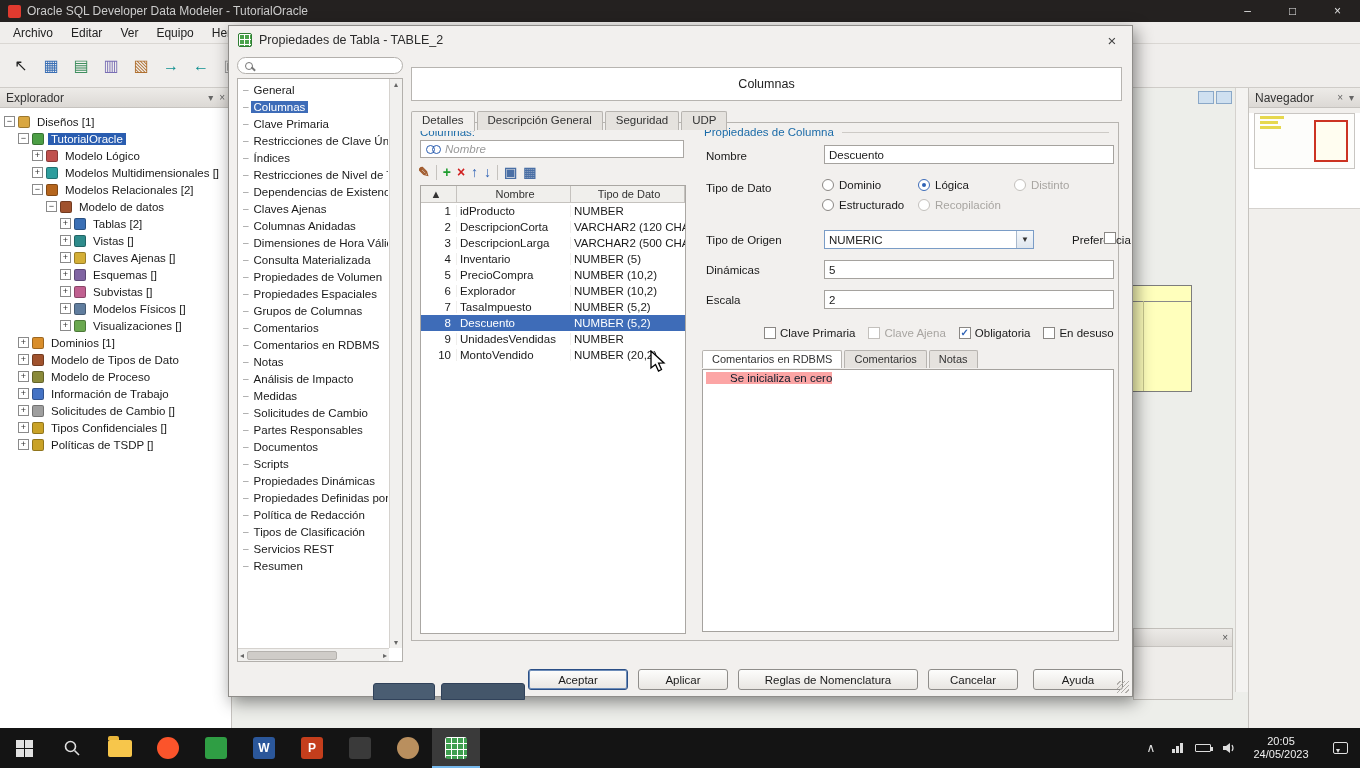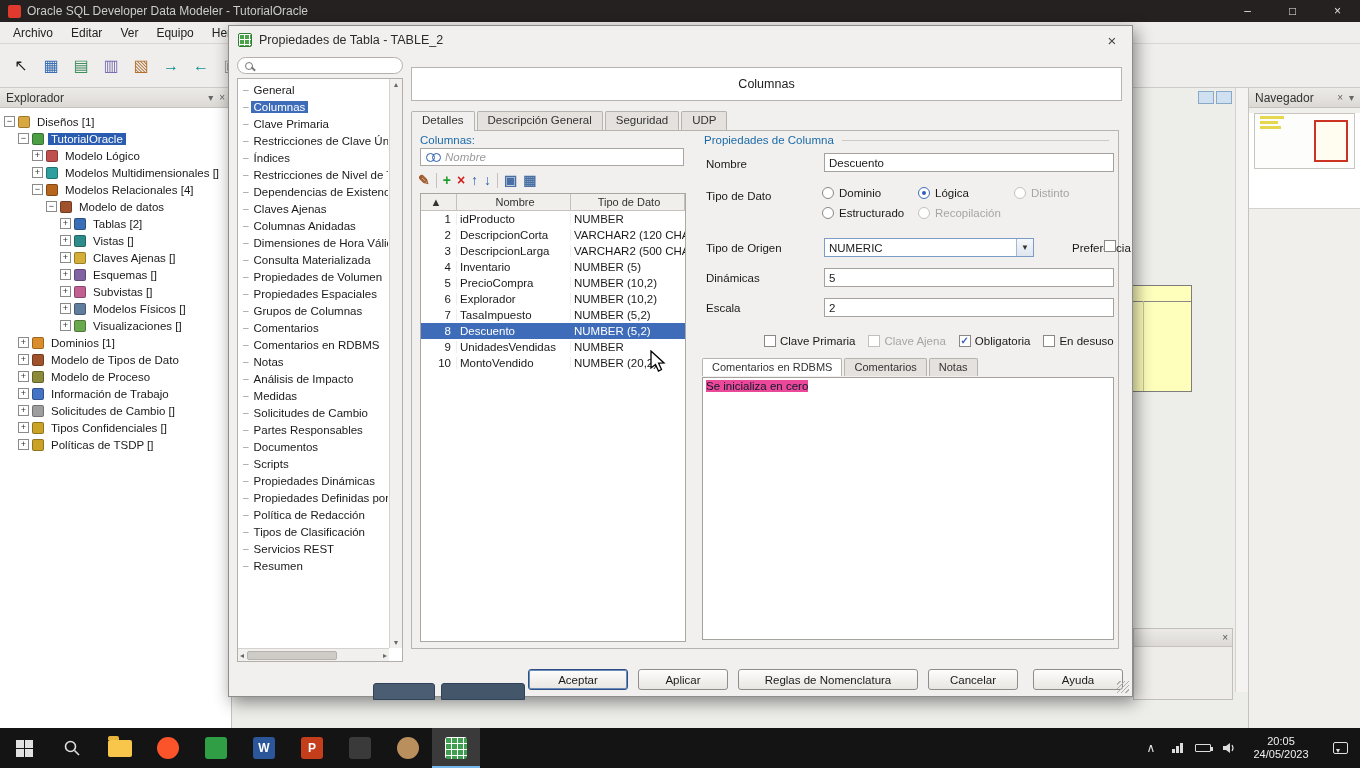--- a/index.html
+++ b/index.html
@@ -68,21 +68,21 @@
   .cat-dash{color:#9a9a9a;margin-right:2px;font-size:10px;}
   .cat-label{padding:0 3px;}
   .cat-label.sel{background:#3e6cb8;color:#fff;}
   .cat-vscroll{position:absolute;right:0;top:0;width:13px;bottom:13px;background:#f1f0ee;border-left:1px solid #d5d2ce;display:flex;flex-direction:column;justify-content:space-between;align-items:center;font-size:8px;color:#666;padding:1px 0;}
   .cat-hscroll{position:absolute;left:0;right:13px;bottom:0;height:13px;background:#f1f0ee;border-top:1px solid #d5d2ce;display:flex;align-items:center;font-size:8px;color:#666;padding:0 2px;}
   .h-thumb{height:9px;background:#cfccc8;border:1px solid #b5b2ae;border-radius:2px;width:90px;margin-left:3px;}
   .main-hdr{position:absolute;left:182px;top:41px;width:711px;height:34px;background:#fff;border:1px solid #b7b4b0;display:flex;align-items:center;justify-content:center;font-size:12.5px;color:#222;}
   .dlg-tabs{position:absolute;left:182px;top:85px;height:19px;display:flex;z-index:3;}
   .dtab{padding:2px 10px 3px;background:#e5e2de;border:1px solid #b7b4b0;border-bottom:none;margin-right:2px;font-size:11.5px;border-radius:2px 2px 0 0;color:#333;height:19px;}
   .dtab.active{background:#f2f0ee;height:20px;}
-  .content{position:absolute;left:182px;top:104px;width:708px;height:519px;border:1px solid #b7b4b0;}
+  .content{position:absolute;left:182px;top:96px;width:708px;height:519px;border:1px solid #b7b4b0;}
   .lp-label,.rp-label{position:absolute;color:#1b6ba8;font-size:11.5px;white-space:nowrap;}
   .lp-filter{position:absolute;left:8px;top:17px;width:264px;height:18px;background:#fff;border:1px solid #aaa7a3;display:flex;align-items:center;padding:0 5px;gap:6px;}
   .binoc{position:relative;width:13px;height:8px;flex:none;}
   .binoc::before,.binoc::after{content:"";position:absolute;width:7px;height:7px;border:1.5px solid #2a5db0;border-radius:50%;top:0;}
   .binoc::before{left:0;} .binoc::after{left:6px;}
   .lp-filter .ph{color:#9a9a9a;font-style:italic;font-size:11.5px;}
   .lp-tools{position:absolute;left:6px;top:39px;display:flex;align-items:center;gap:6px;height:20px;}
   .ltool{font-size:14px;font-weight:bold;line-height:1;}
   .lt-sep{width:1px;height:15px;background:#c5c2be;}
   .col-table{position:absolute;left:8px;top:62px;width:266px;height:449px;background:#fff;border:1px solid #aaa7a3;font-size:11.5px;overflow:hidden;}
@@ -111,21 +111,21 @@
   .flags-row{position:absolute;left:352px;top:204px;display:flex;gap:13px;align-items:center;}
   .flag{display:flex;align-items:center;gap:4px;font-size:11.5px;}
   .cbox{width:12px;height:12px;border:1px solid #8a8784;background:#fff;flex:none;display:flex;align-items:center;justify-content:center;font-size:10px;color:#2f62b5;font-weight:bold;line-height:1;}
   .flag.checked .cbox::before{content:"✓";}
   .flag.disabled{color:#a8a5a1;} .flag.disabled .cbox{border-color:#c3c0bc;}
   .pref-cbox{position:absolute;left:692px;top:109px;}
   .ctabs{position:absolute;left:290px;top:227px;display:flex;z-index:2;}
   .ctab{padding:2px 9px 3px;background:#e5e2de;border:1px solid #b7b4b0;border-bottom:none;margin-right:2px;font-size:11px;border-radius:2px 2px 0 0;color:#333;}
   .ctab.active{background:#fff;}
   .comment-area{position:absolute;left:290px;top:246px;width:412px;height:263px;background:#fff;border:1px solid #a5a29e;padding:2px 3px;font-size:11.5px;}
-  .sel-text{background:#ec4899;color:#0d1b2a;}
+  .sel-text{background:#fca5a5;color:#0d1b2a;padding-left:24px;}
   .dlg-buttons{position:absolute;left:0;top:643px;width:100%;height:22px;}
   .dbtn{position:absolute;height:21px;background:linear-gradient(#fdfdfc,#e9e6e2);border:1px solid #8f8d8a;border-radius:3px;font-size:11.5px;display:flex;align-items:center;justify-content:center;font-family:inherit;color:#1a1a1a;}
   .dbtn.default{border:1px solid #2b4f86;box-shadow:inset 0 0 0 1px #6c8cb8;}
   .grip{position:absolute;right:3px;bottom:3px;width:12px;height:12px;background:repeating-linear-gradient(135deg,transparent 0 2px,#b0ada9 2px 3px);}
 
   
   .taskbar{position:absolute;left:0;bottom:0;width:100%;height:40px;background:#141414;display:flex;align-items:stretch;z-index:100;color:#e8e8e8;}
   .tb-btn{width:48px;display:flex;align-items:center;justify-content:center;flex:none;}
   .tb-btn.active{background:#3a3a3a;box-shadow:inset 0 -2px 0 #76b9ed;}
   .tb-apps{display:flex;align-items:stretch;}
@@ -241,21 +241,21 @@
           <span class="tree-label">Modelo Lógico</span>
         </div>
         <div class="tree-row" style="padding-left: 32px;">
           <span class="expand">+</span>
           <span class="tree-ico" style="background: rgb(46, 158, 158);"></span>
           <span class="tree-label">Modelos Multidimensionales []</span>
         </div>
         <div class="tree-row" style="padding-left: 32px;">
           <span class="expand">−</span>
           <span class="tree-ico" style="background: rgb(181, 101, 29);"></span>
-          <span class="tree-label">Modelos Relacionales [4]</span>
+          <span class="tree-label">Modelos Relacionales [2]</span>
         </div>
         <div class="tree-row" style="padding-left: 46px;">
           <span class="expand">−</span>
           <span class="tree-ico" style="background: rgb(160, 82, 45);"></span>
           <span class="tree-label">Modelo de datos</span>
         </div>
         <div class="tree-row" style="padding-left: 60px;">
           <span class="expand">+</span>
           <span class="tree-ico" style="background: rgb(58, 111, 181);"></span>
           <span class="tree-label">Tablas [2]</span>

